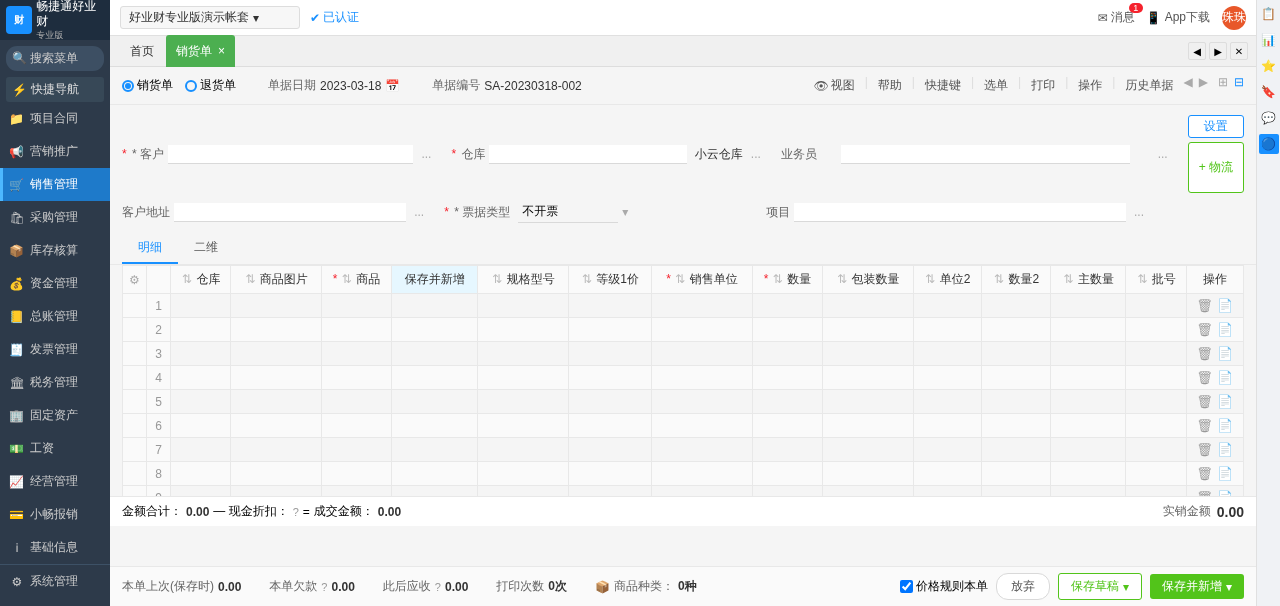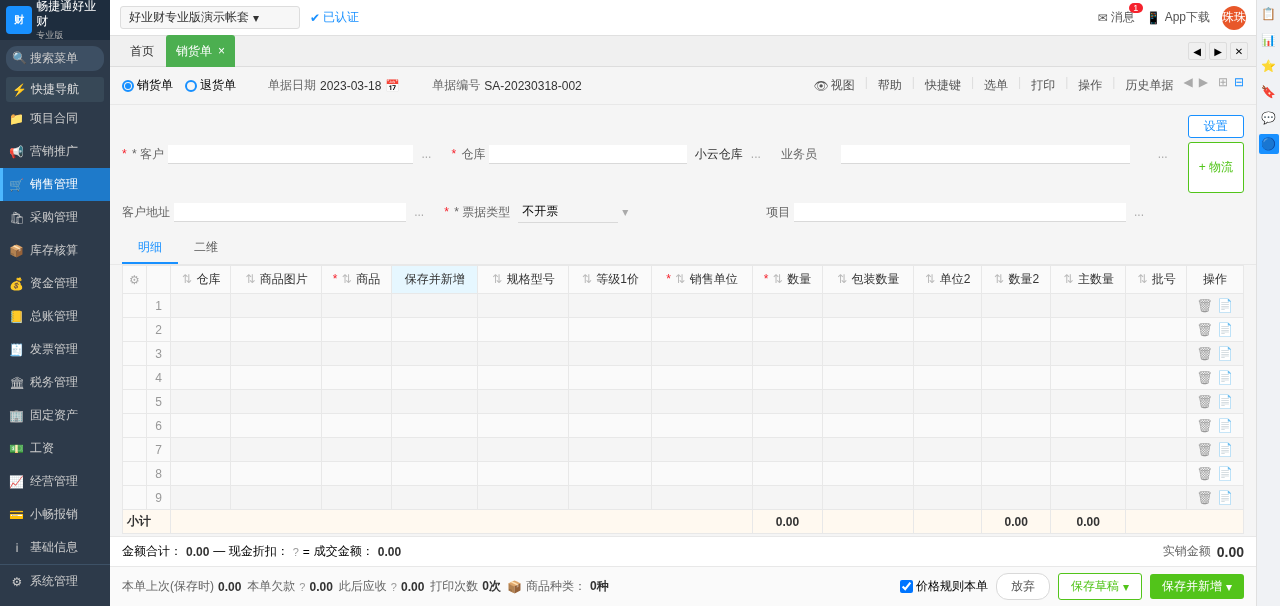--- a/index.html
+++ b/index.html
@@ -86,21 +86,21 @@
     .th-blue { background: #e6f7ff !important; color: #1890ff; }
 
     
     .footer-summary { padding: 6px 12px; border-top: 1px solid #e8e8e8; display: flex; align-items: center; gap: 4px; font-size: 12px; background: #fff; }
     .footer-summary-item { display: flex; align-items: center; gap: 4px; }
     .footer-summary-item .val { color: #333; font-weight: bold; }
     .footer-right { margin-left: auto; display: flex; align-items: center; gap: 6px; }
     .shiji-label { color: #666; }
     .shiji-val { font-size: 14px; font-weight: bold; color: #333; }
 
-    .bottom-bar { padding: 6px 12px; border-top: 1px solid #e8e8e8; background: #fafafa; display: flex; align-items: center; gap: 6px; font-size: 12px; }
+    .bottom-bar { padding: 6px 12px; border-top: 1px solid #e8e8e8; background: #fafafa; display: flex; align-items: center; gap: 28px; font-size: 12px; margin-top: 40px; }
     .bottom-info { display: flex; align-items: center; gap: 4px; color: #666; }
     .bottom-val { color: #333; font-weight: bold; }
     .bottom-right { margin-left: auto; display: flex; align-items: center; gap: 8px; }
     .checkbox-item { display: flex; align-items: center; gap: 3px; cursor: pointer; }
     .btn-abandon { background: #fff; border: 1px solid #d9d9d9; color: #555; padding: 4px 14px; border-radius: 12px; cursor: pointer; }
     .btn-save-draft { background: #fff; border: 1px solid #52c41a; color: #52c41a; padding: 4px 12px; border-radius: 3px; cursor: pointer; display: flex; align-items: center; gap: 4px; }
     .btn-save-new { background: #52c41a; border: none; color: #fff; padding: 4px 12px; border-radius: 3px; cursor: pointer; display: flex; align-items: center; gap: 4px; }
 
     
     .right-panel { width: 24px; background: #f0f2f5; border-left: 1px solid #e0e0e0; display: flex; flex-direction: column; align-items: center; padding: 4px 0; gap: 6px; }

